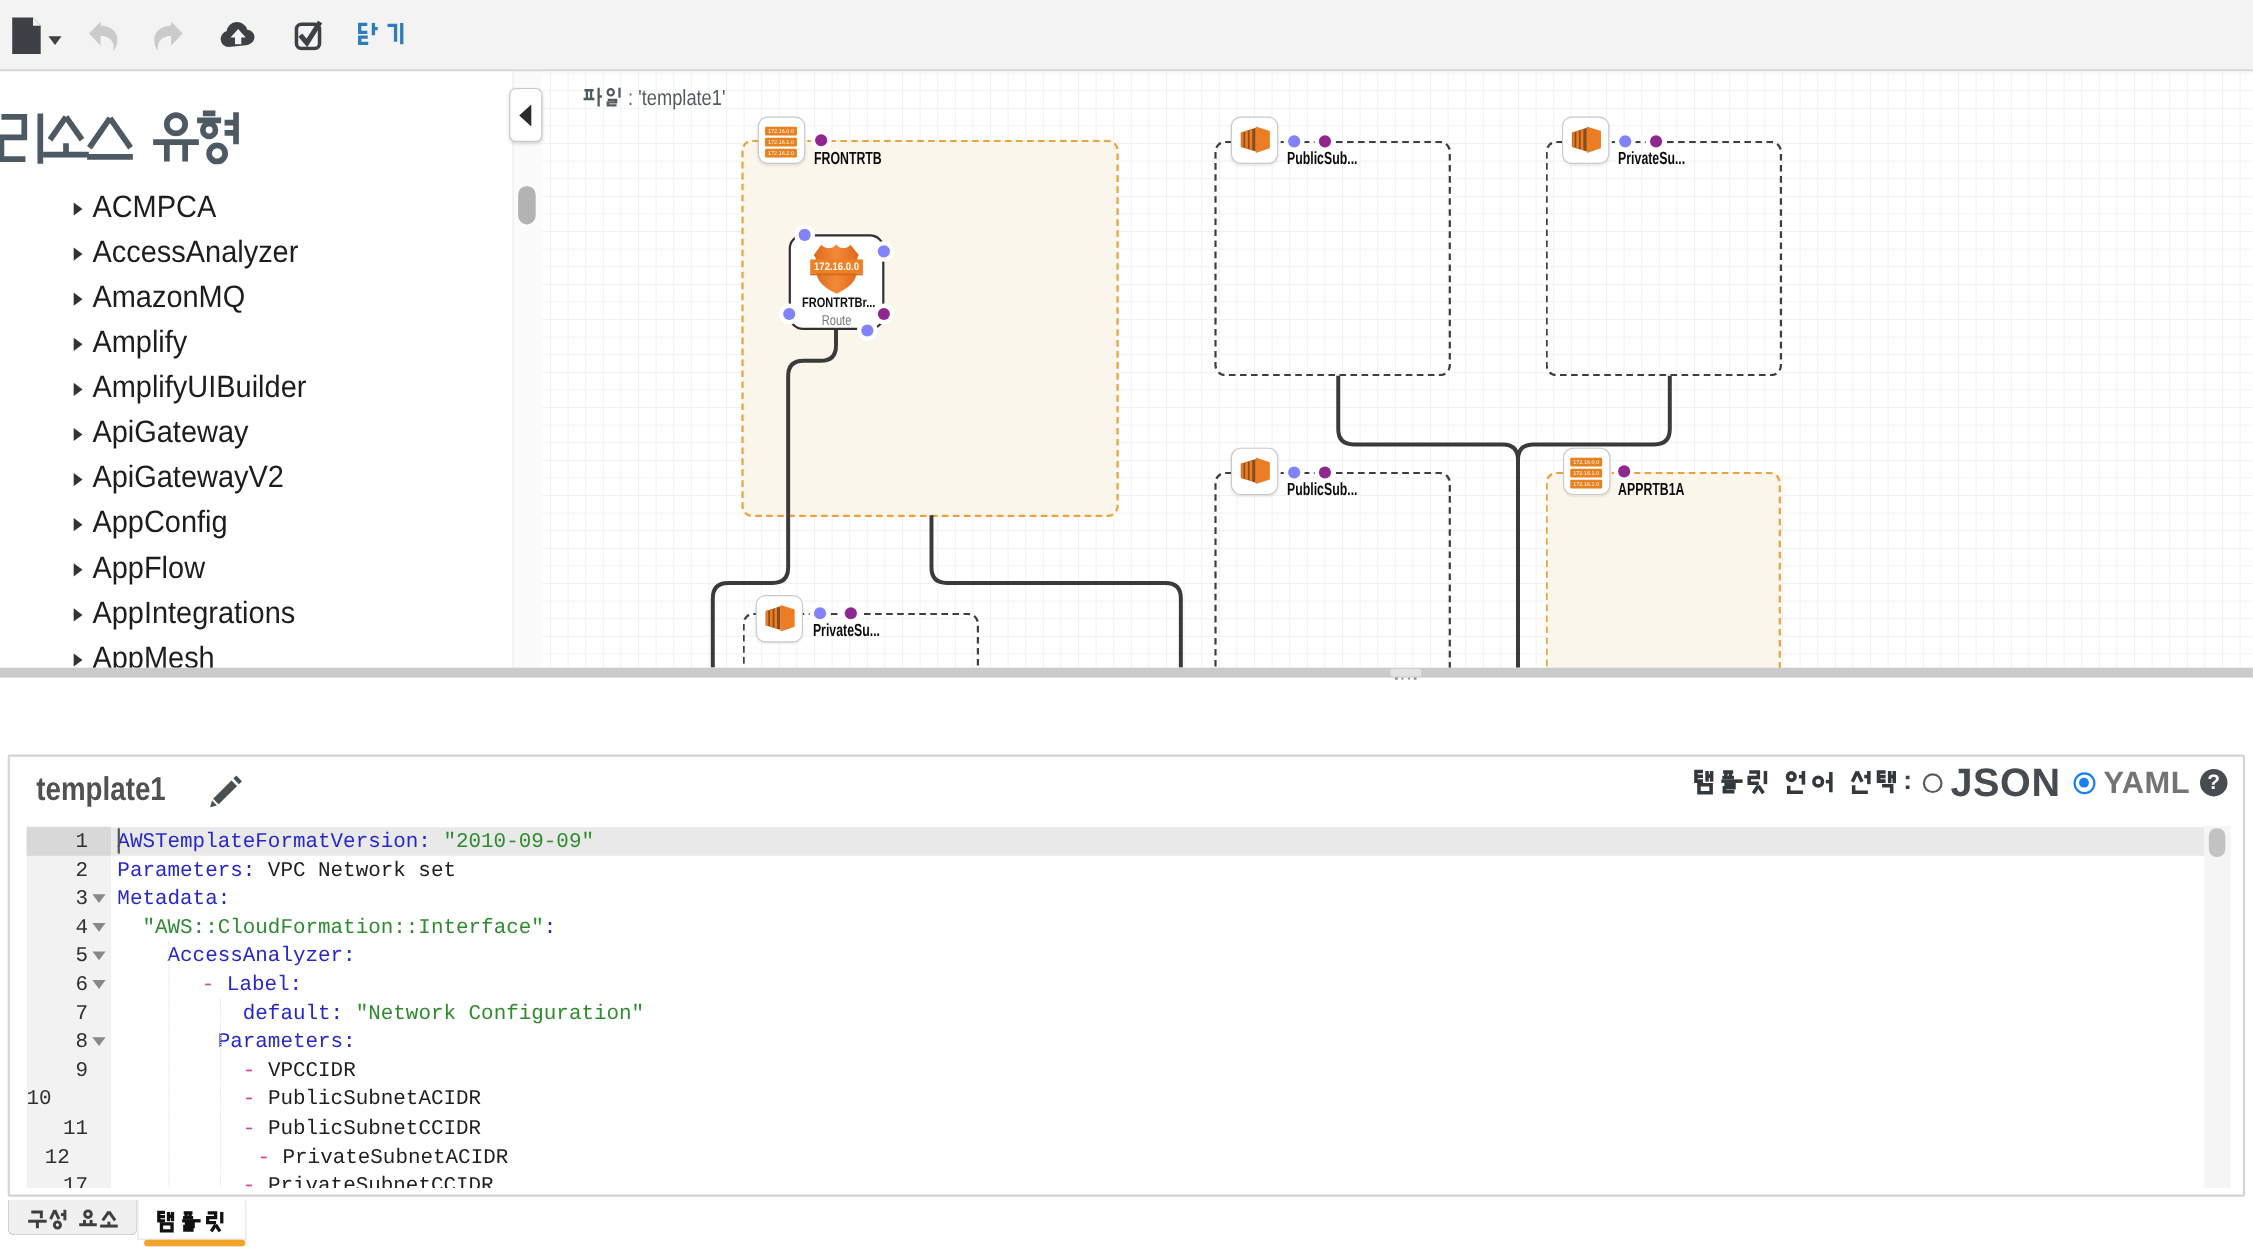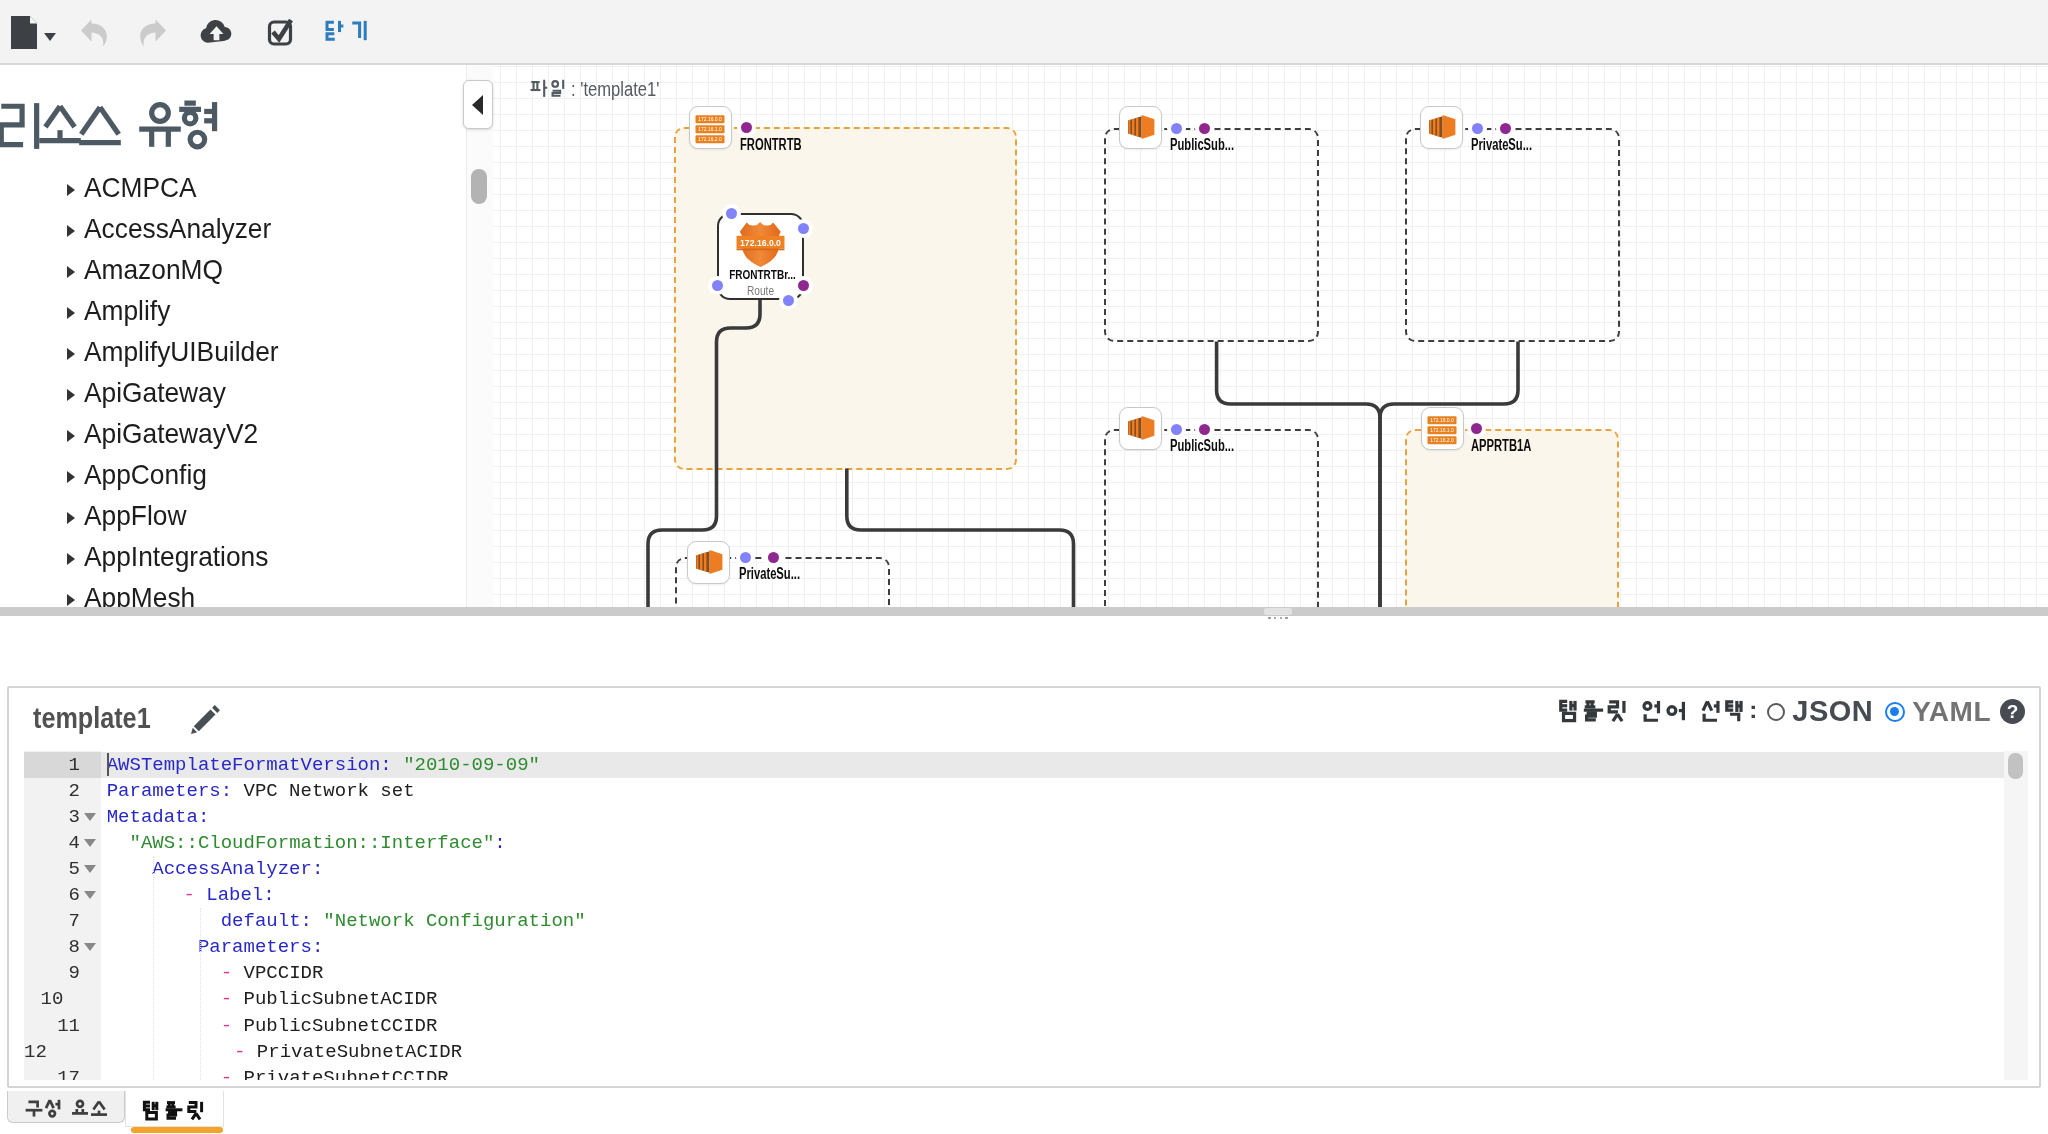--- a/index.html
+++ b/index.html
@@ -274,21 +274,21 @@
           <path d="M40 8 H12 V44 H40"></path>
           <path d="M12 26 H40"></path>
           <path d="M56 4 V52"></path>
           <path d="M56 26 H72"></path>
           <path d="M74 4 V52"></path>
           <path d="M26 62 H64 V92"></path>
         </g>
       </svg>
 <span style="font-size:24px;font-weight:bold;color:#3a3f44;margin:0 2px 4px 1px">:</span>
 <span style="display:inline-block;width:18px;height:18px;border-radius:50%;border:2px solid #5a5a5a;margin:0 7px 0 8px"></span>
-<span style="font-size:29px;font-weight:bold;color:#454b50;letter-spacing:.5px">JSON</span>
+<span style="font-size:36px;font-weight:bold;color:#454b50;letter-spacing:.5px">JSON</span>
 <span style="display:inline-block;width:20px;height:20px;border-radius:50%;border:2.5px solid #1a7ef0;margin:0 7px 0 12px;position:relative">
         <span style="position:absolute;left:3.2px;top:3.2px;width:9px;height:9px;border-radius:50%;background:#1a7ef0"></span>
       </span>
 <span style="font-size:28px;font-weight:bold;color:#737373;letter-spacing:.5px">YAML</span>
 <span style="display:inline-block;width:25px;height:25px;border-radius:50%;background:#464c51;color:#fff;font-size:19px;font-weight:bold;text-align:center;line-height:25px;margin-left:9px">?</span>
 </div>
 <div class="abs" style="left:15px;top:63px;width:2004px;height:329px;overflow:hidden;font-family:'Liberation Mono',monospace;font-size:19px">
 <div class="abs" style="left:0;top:0;width:77px;height:329px;background:#f2f2f2"></div>
 <div class="abs" style="left:0;top:0.5px;width:77px;height:26px;background:#d8d8d8"></div>
 <div class="abs" style="left:77px;top:0.5px;width:1903px;height:26px;background:#e9e9e9"></div>
@@ -310,25 +310,25 @@
 <div class="abs" style="left:0;top:131.0px;width:56px;height:26px;line-height:26px;text-align:right;color:#2f2f2f">6</div>
 <div class="abs" style="left:60px;top:131.0px;width:0;height:0;border-top:8px solid #888;border-left:6px solid transparent;border-right:6px solid transparent;margin-top:9px"></div>
 <div class="abs" style="left:91px;top:131.0px;height:26px;line-height:26px;white-space:pre"><span style="color:#202020">&nbsp;&nbsp;&nbsp;&nbsp;&nbsp;&nbsp;</span><span style="color:#d23c96">-</span><span style="color:#202020">&nbsp;</span><span style="color:#2828c8">Label:</span></div>
 <div class="abs" style="left:0;top:157.1px;width:56px;height:26px;line-height:26px;text-align:right;color:#2f2f2f">7</div>
 <div class="abs" style="left:82.7px;top:157.1px;height:26px;line-height:26px;white-space:pre"><span style="color:#202020">&nbsp;&nbsp;&nbsp;&nbsp;&nbsp;&nbsp;&nbsp;&nbsp;&nbsp;&nbsp;</span><span style="color:#2828c8">default:</span><span style="color:#202020">&nbsp;</span><span style="color:#2f8b2f">"Network&nbsp;Configuration"</span></div>
 <div class="abs" style="left:0;top:183.2px;width:56px;height:26px;line-height:26px;text-align:right;color:#2f2f2f">8</div>
 <div class="abs" style="left:60px;top:183.2px;width:0;height:0;border-top:8px solid #888;border-left:6px solid transparent;border-right:6px solid transparent;margin-top:9px"></div>
 <div class="abs" style="left:82.7px;top:183.2px;height:26px;line-height:26px;white-space:pre"><span style="color:#202020">&nbsp;&nbsp;&nbsp;&nbsp;&nbsp;&nbsp;&nbsp;&nbsp;</span><span style="color:#2828c8">Parameters:</span></div>
 <div class="abs" style="left:0;top:209.3px;width:56px;height:26px;line-height:26px;text-align:right;color:#2f2f2f">9</div>
 <div class="abs" style="left:82.7px;top:209.3px;height:26px;line-height:26px;white-space:pre"><span style="color:#202020">&nbsp;&nbsp;&nbsp;&nbsp;&nbsp;&nbsp;&nbsp;&nbsp;&nbsp;&nbsp;</span><span style="color:#d23c96">-</span><span style="color:#202020">&nbsp;VPCCIDR</span></div>
-<div class="abs" style="left:0;top:235.4px;width:56px;height:26px;line-height:26px;text-align:center;color:#2f2f2f">10</div>
+<div class="abs" style="left:0;top:235.4px;width:56px;height:26px;line-height:26px;text-align:left;color:#2f2f2f">10</div>
 <div class="abs" style="left:82.7px;top:235.4px;height:26px;line-height:26px;white-space:pre"><span style="color:#202020">&nbsp;&nbsp;&nbsp;&nbsp;&nbsp;&nbsp;&nbsp;&nbsp;&nbsp;&nbsp;</span><span style="color:#d23c96">-</span><span style="color:#202020">&nbsp;PublicSubnetACIDR</span></div>
 <div class="abs" style="left:0;top:261.5px;width:56px;height:26px;line-height:26px;text-align:right;color:#2f2f2f">11</div>
 <div class="abs" style="left:82.7px;top:261.5px;height:26px;line-height:26px;white-space:pre"><span style="color:#202020">&nbsp;&nbsp;&nbsp;&nbsp;&nbsp;&nbsp;&nbsp;&nbsp;&nbsp;&nbsp;</span><span style="color:#d23c96">-</span><span style="color:#202020">&nbsp;PublicSubnetCCIDR</span></div>
-<div class="abs" style="left:0;top:287.6px;width:56px;height:26px;line-height:26px;text-align:left;color:#2f2f2f">12</div>
+<div class="abs" style="left:0;top:287.6px;width:56px;height:26px;line-height:26px;text-align:center;color:#2f2f2f">12</div>
 <div class="abs" style="left:96px;top:287.6px;height:26px;line-height:26px;white-space:pre"><span style="color:#202020">&nbsp;&nbsp;&nbsp;&nbsp;&nbsp;&nbsp;&nbsp;&nbsp;&nbsp;&nbsp;</span><span style="color:#d23c96">-</span><span style="color:#202020">&nbsp;PrivateSubnetACIDR</span></div>
 <div class="abs" style="left:0;top:313.7px;width:56px;height:26px;line-height:26px;text-align:right;color:#2f2f2f">17</div>
 <div class="abs" style="left:82.7px;top:313.7px;height:26px;line-height:26px;white-space:pre"><span style="color:#202020">&nbsp;&nbsp;&nbsp;&nbsp;&nbsp;&nbsp;&nbsp;&nbsp;&nbsp;&nbsp;</span><span style="color:#d23c96">-</span><span style="color:#202020">&nbsp;PrivateSubnetCCIDR</span></div>
 <div class="abs" style="left:129px;top:104.9px;width:1px;height:224px;border-left:1px dotted #e2e2e2"></div>
 <div class="abs" style="left:175.5px;top:157.1px;width:1px;height:172px;border-left:1px dotted #e2e2e2"></div>
 <div class="abs" style="left:82.5px;top:2px;width:2px;height:23px;background:#555"></div>
 </div>
 </div>
 <div class="abs" style="left:7px;top:1091px;width:118px;height:32px;background:#f0f0f0;border:1.5px solid #cbcbcb;border-top:none;border-radius:0 0 6px 6px;display:flex;align-items:center;justify-content:center;padding-top:5px">
     <svg width="84" height="20" viewBox="0 0 84 20" style="overflow:visible" fill="none" stroke="#3f3f3f" stroke-width="13.5" stroke-linecap="butt">

